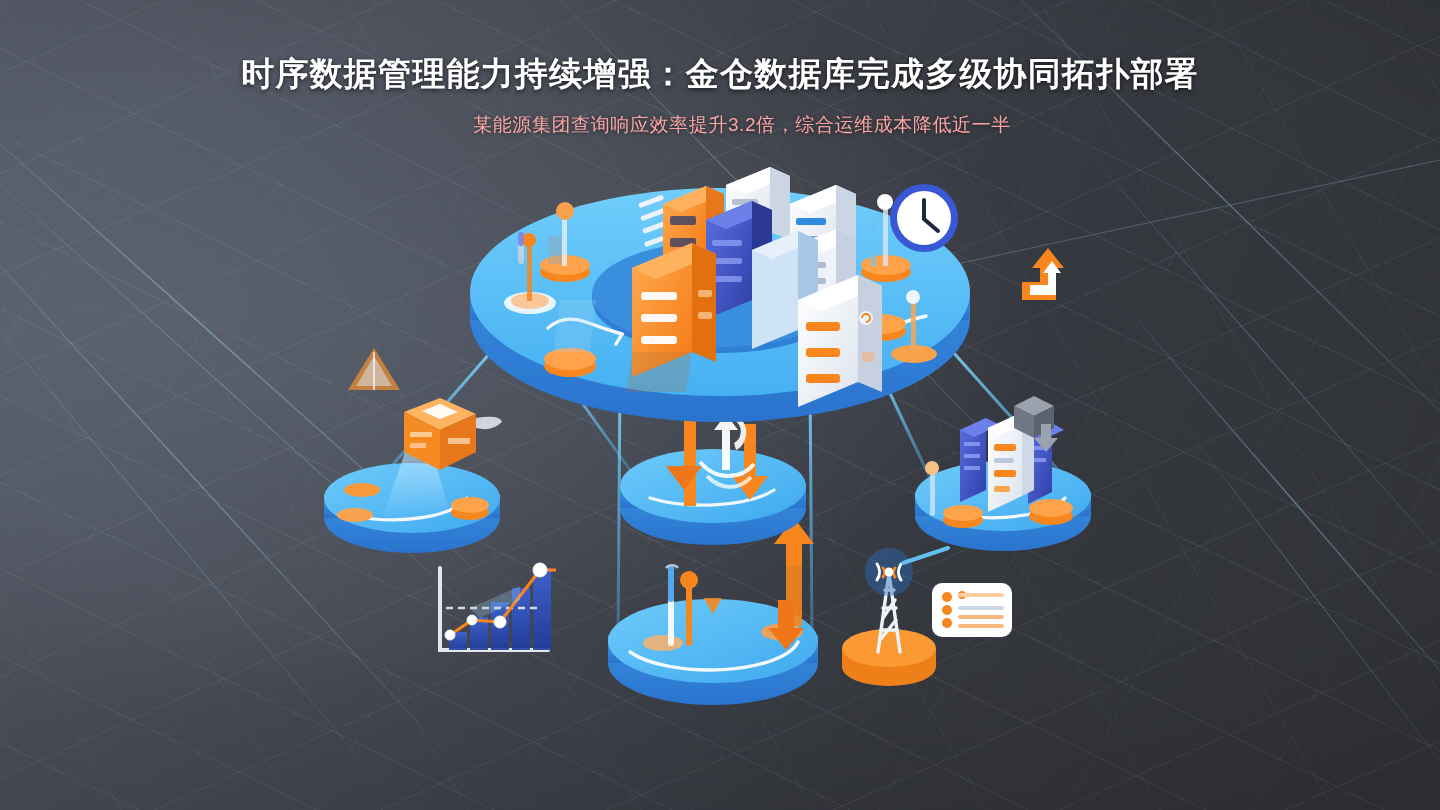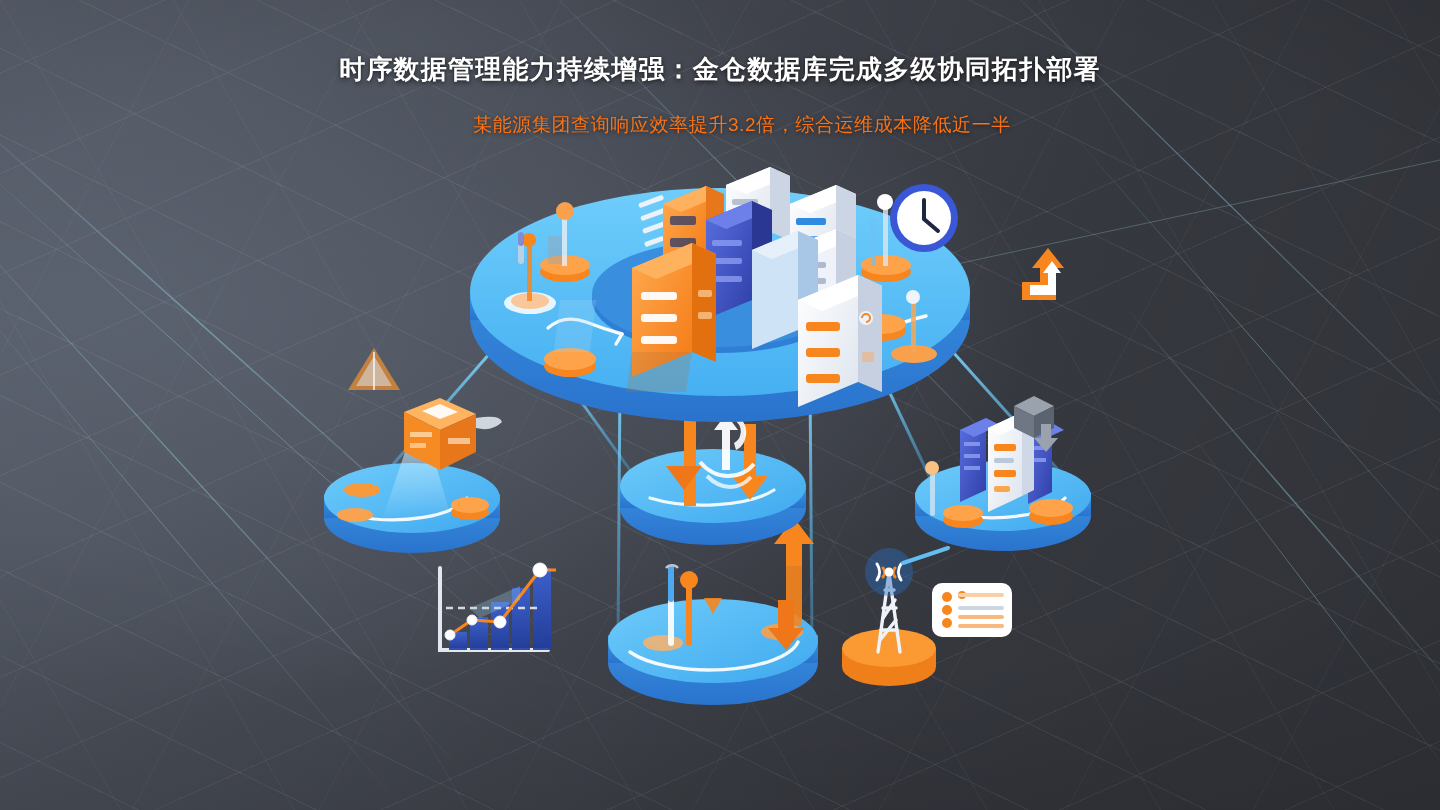--- a/index.html
+++ b/index.html
@@ -33,27 +33,27 @@
   }
   .bg-streaks{position:absolute;inset:0;opacity:.75;}
   .bg-vig{
     position:absolute;inset:0;
     background:radial-gradient(130% 100% at 50% 42%, rgba(0,0,0,0) 42%, rgba(0,0,0,.30) 100%);
   }
 
   
   .headline{
     position:absolute;left:0;right:0;top:52px;text-align:center;
-    font-size:26px;font-weight:bold;color:#ffffff;letter-spacing:1.2px;
+    font-size:33px;font-weight:bold;color:#ffffff;letter-spacing:1.2px;
     text-shadow:0 2px 5px rgba(0,0,0,.55),0 0 2px rgba(0,0,0,.4);
     white-space:nowrap;
   }
   .subline{
     position:absolute;left:0;right:0;top:112px;text-align:center;
-    font-size:19px;color:#f97316;letter-spacing:.6px;
+    font-size:19px;color:#fca5a5;letter-spacing:.6px;
     text-shadow:0 1px 4px rgba(0,0,0,.55);
     white-space:nowrap;
     margin-left:44px;
   }
 
   
   #art{position:absolute;left:0;top:0;width:1440px;height:810px;}
 </style>
 </head>
 <body>

